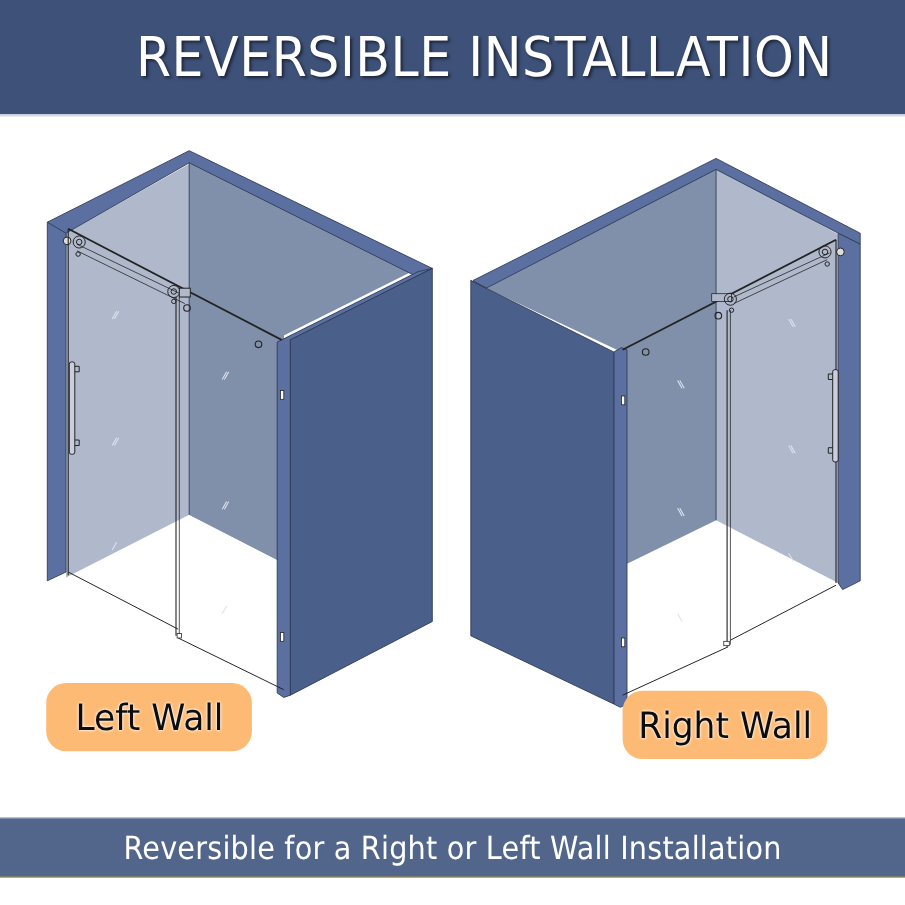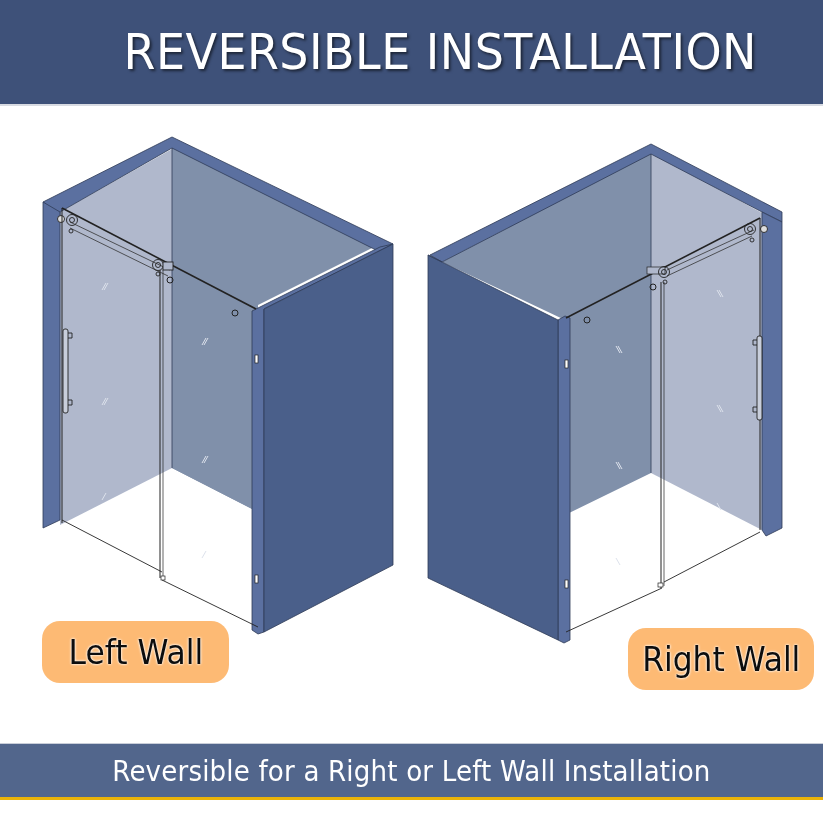--- a/index.html
+++ b/index.html
@@ -3,21 +3,21 @@
 <meta charset="utf-8">
 <style>
   html, body { margin: 0; padding: 0; }
   body { width: 823px; height: 823px; background: #ffffff; position: relative; overflow: hidden; font-family: "DejaVu Sans", "Liberation Sans", sans-serif; }
   .header { position: absolute; left: 0; top: 0; width: 823px; height: 104px; background: #3e5179; display: flex; align-items: center; justify-content: center; padding-left: 29px; }
   .header-title { color: #ffffff; font-size: 50px; letter-spacing: 0.5px; font-family: "DejaVu Sans", sans-serif; font-weight: normal; text-shadow: 2px 2px 3px rgba(0,0,0,0.55); transform: scaleX(0.92); white-space: nowrap; }
   .header-rule { position: absolute; left: 0; top: 104px; width: 823px; height: 2px; background: #d8dbe2; }
   .scene { position: absolute; left: 0; top: 0; width: 823px; height: 823px; }
   .label-box { position: absolute; background: #fdba74; border-radius: 18px; display: flex; align-items: center; justify-content: center; }
   .label-text { color: #0d0d0d; font-size: 33px; font-family: "DejaVu Sans", sans-serif; text-shadow: 0 0 3px #ffffff, 0 0 2px #ffffff; white-space: nowrap; transform: scaleX(0.95); }
-  .footer { position: absolute; left: 0; top: 743px; width: 823px; height: 53px; background: #52668c; display: flex; align-items: center; justify-content: center; border-top: 1px solid #c9ced9; border-bottom: 3px solid #eab308; }
+  .footer { position: absolute; left: 0; top: 743px; width: 823px; height: 53px; background: #52668c; display: flex; align-items: center; justify-content: center; border-top: 1px solid #c9ced9; border-bottom: 1px solid #eab308; }
   .footer-text { color: #ffffff; font-size: 29px; font-family: "DejaVu Sans", sans-serif; font-weight: normal; white-space: nowrap; transform: scaleX(0.9); letter-spacing: 0.2px; }
 </style>
 </head>
 <body>
 
 <div class="header">
   <span class="header-title">REVERSIBLE INSTALLATION</span>
 </div>
 <div class="header-rule"></div>
 
@@ -153,19 +153,19 @@
       <line x1="618" y1="462" x2="622" y2="469"></line>
     <line x1="717" y1="503" x2="721" y2="510"></line>
     <line x1="616" y1="558" x2="620" y2="565"></line>
   </g>
 </svg>
 
 <div class="label-box" style="left:42px; top:621px; width:187px; height:62px;">
   <span class="label-text">Left Wall</span>
 </div>
 
-<div class="label-box" style="left:628px; top:628px; width:186px; height:62px;">
+<div class="label-box" style="left:566px; top:628px; width:186px; height:62px;">
   <span class="label-text">Right Wall</span>
 </div>
 
 <div class="footer">
   <span class="footer-text">Reversible for a Right or Left Wall Installation</span>
 </div>
 
 </body></html>

